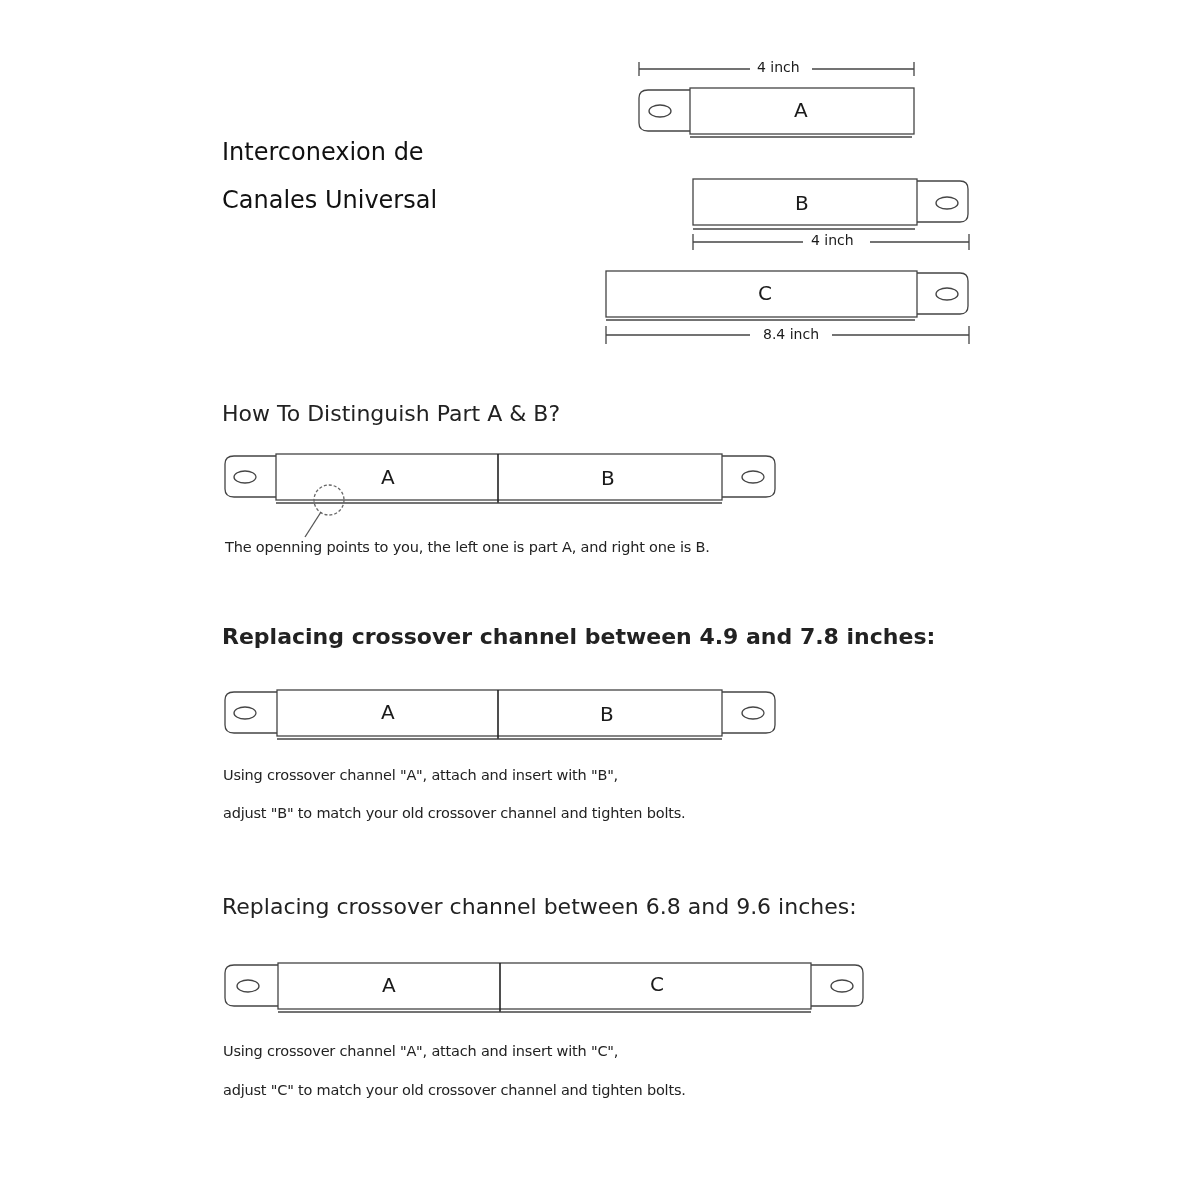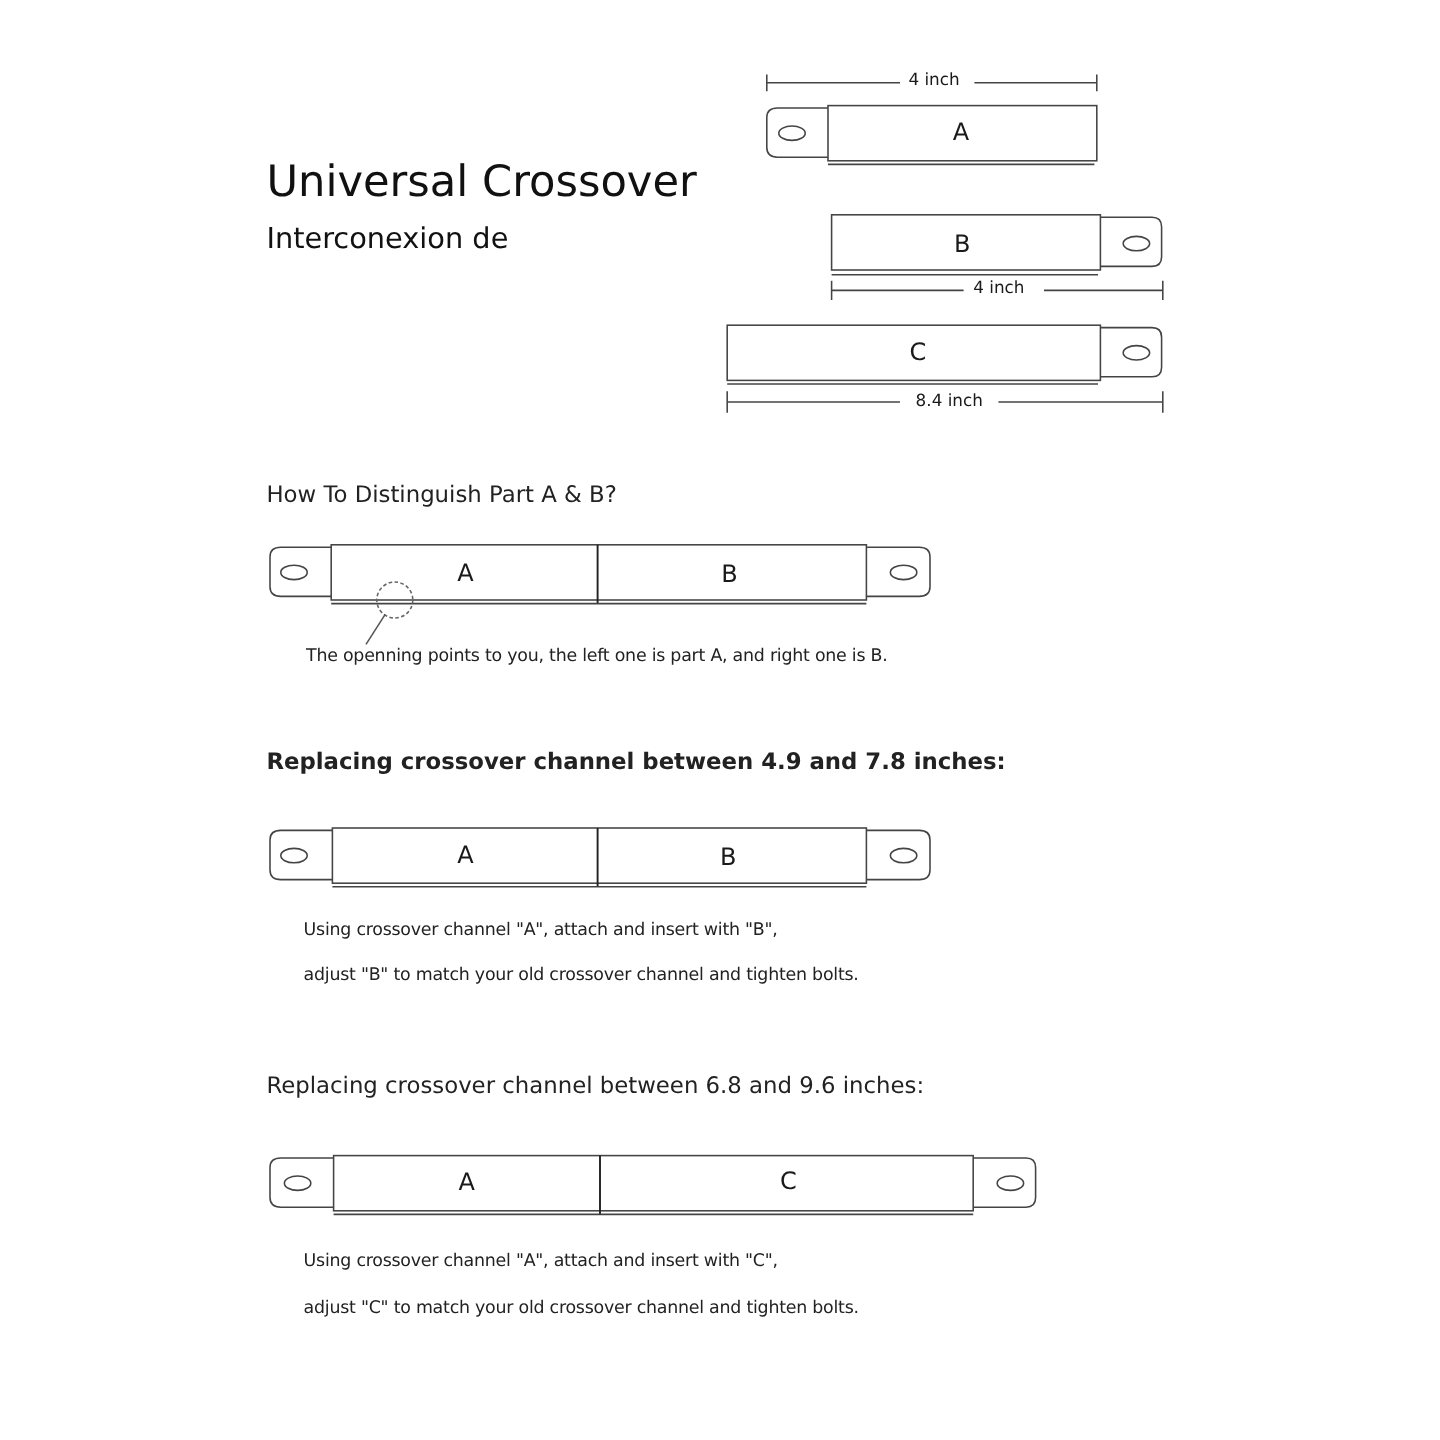--- a/index.html
+++ b/index.html
@@ -1,29 +1,29 @@
 <!DOCTYPE html>
 <html><head>
 <meta charset="utf-8">
 <style>
   html, body { margin: 0; padding: 0; background: #ffffff; }
   body { width: 1200px; height: 1200px; position: relative; overflow: hidden;
          font-family: "DejaVu Sans", sans-serif; color: #1a1a1a; }
   .abs { position: absolute; }
   .title { font-size: 36px; line-height: 47px; color: #111; white-space: nowrap; }
   .subtitle { font-size: 24px; line-height: 48px; color: #111; white-space: nowrap; }
-  .heading { font-size: 19px; color: #222; white-space: nowrap; }
-  .note { font-size: 14.5px; color: #222; white-space: nowrap; letter-spacing: -0.2px; margin-left: 30px; }
+  .heading { font-size: 22px; color: #222; white-space: nowrap; }
+  .note { font-size: 14.5px; color: #222; white-space: nowrap; letter-spacing: -0.2px; }
 </style>
 </head>
 <body>
 
 <div class="abs" style="left:222px; top:128px;">
-  <div class="title">Universal Crossover</div>
   <div class="subtitle">Interconexion de</div>
+  <div class="subtitle">Canales Universal</div>
 </div>
 
 <svg class="abs" style="left:0; top:0;" width="1200" height="360" viewBox="0 0 1200 360">
   <g stroke="#444" stroke-width="1.3" fill="none">
 
     <g>
       <line x1="639" y1="62" x2="639" y2="76"></line>
       <line x1="914" y1="62" x2="914" y2="76"></line>
       <line x1="639" y1="69" x2="750" y2="69"></line>
       <line x1="812" y1="69" x2="914" y2="69"></line>

